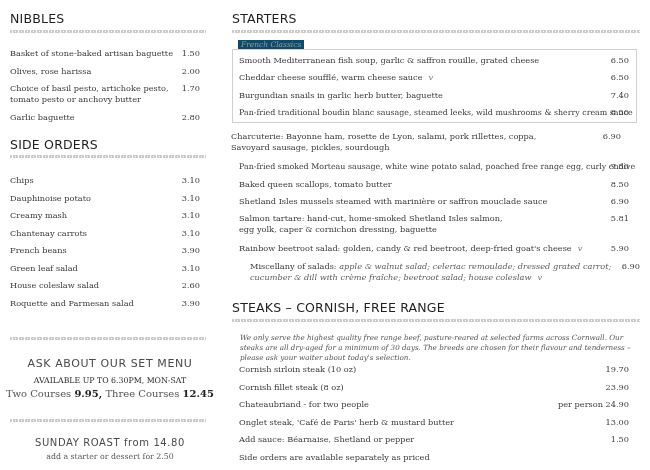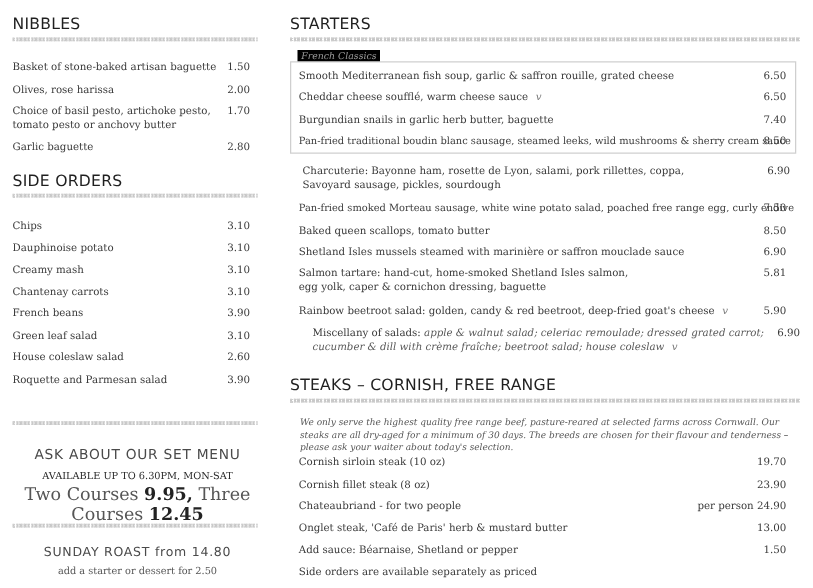--- a/index.html
+++ b/index.html
@@ -20,26 +20,26 @@
     .row .name { position:absolute; left:0; top:0; white-space:nowrap; }
     .row .price { position:absolute; top:0; text-align:right; white-space:nowrap; }
     .v { font-style:italic; color:#7a7a7a; margin-left:6px; }
     .ital { font-style:italic; color:#5a5a5a; }
     .classics-box {
       position:absolute; left:232px; top:49px; width:405px; height:74px;
       border:1px solid #cfcfcf; box-sizing:border-box;
     }
     .classics-label {
       position:absolute; left:238px; top:40px; font-size:7.5px; font-style:italic;
-      color:#9a9a9a; background:#000000; padding:0 3px;
+      color:#9a9a9a; background:#0c4a6e; padding:0 3px;
     }
     .center-block { position:absolute; left:0; width:220px; text-align:center; }
     .setmenu-title { font-family:"DejaVu Sans", sans-serif; font-size:11px; color:#4a4a4a; letter-spacing:0.6px; }
     .setmenu-sub { font-size:7.8px; color:#2a2a2a; }
-    .setmenu-prices { font-size:14px; color:#555; }
+    .setmenu-prices { font-size:10px; color:#555; }
     .setmenu-prices b { color:#222; }
     .roast-title { font-family:"DejaVu Sans", sans-serif; font-size:10px; color:#4a4a4a; letter-spacing:0.6px; }
     .roast-sub { font-size:7.8px; color:#555; }
     .steak-desc { position:absolute; left:240px; top:333px; width:400px; font-size:7.2px; font-style:italic; color:#555; line-height:10px; }
   </style>
 </head>
 <body>
 
 <div class="heading" style="left:10px;top:11px;">NIBBLES</div>
 <div class="rule" style="left:10px;top:30px;width:196px;"></div>
@@ -131,21 +131,21 @@
 </div>
 <div class="row" style="left:239px;top:90px;width:390px;">
   <span class="name">Burgundian snails in garlic herb butter, baguette</span>
   <span class="price" style="right:0;">7.40</span>
 </div>
 <div class="row" style="left:239px;top:107px;width:390px;">
   <span class="name" style="font-size:7.9px;">Pan-fried traditional boudin blanc sausage, steamed leeks, wild mushrooms &amp; sherry cream sauce</span>
   <span class="price" style="right:0;">8.50</span>
 </div>
 
-<div class="row" style="left:242px;top:131px;width:390px;height:22px;">
+<div class="row" style="left:231px;top:131px;width:390px;height:22px;">
   <span class="name">Charcuterie: Bayonne ham, rosette de Lyon, salami, pork rillettes, coppa,</span>
   <span class="name" style="top:11px;">Savoyard sausage, pickles, sourdough</span>
   <span class="price" style="right:0;">6.90</span>
 </div>
 <div class="row" style="left:239px;top:161px;width:390px;">
   <span class="name" style="font-size:7.9px;">Pan-fried smoked Morteau sausage, white wine potato salad, poached free range egg, curly endive</span>
   <span class="price" style="right:0;">7.50</span>
 </div>
 <div class="row" style="left:239px;top:179px;width:390px;">
   <span class="name">Baked queen scallops, tomato butter</span>

